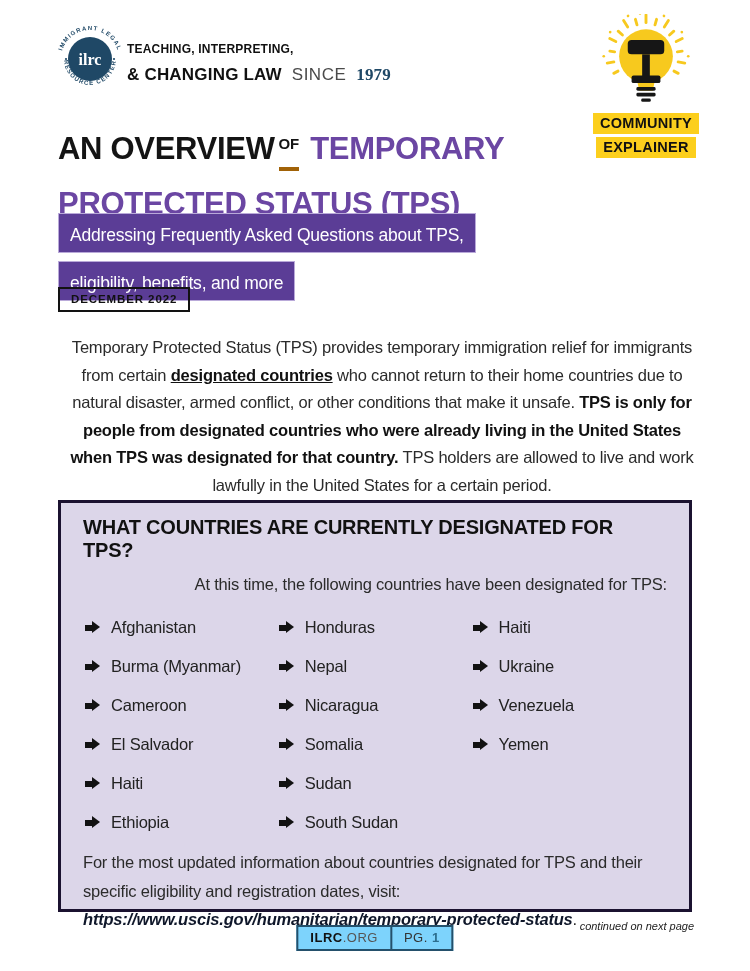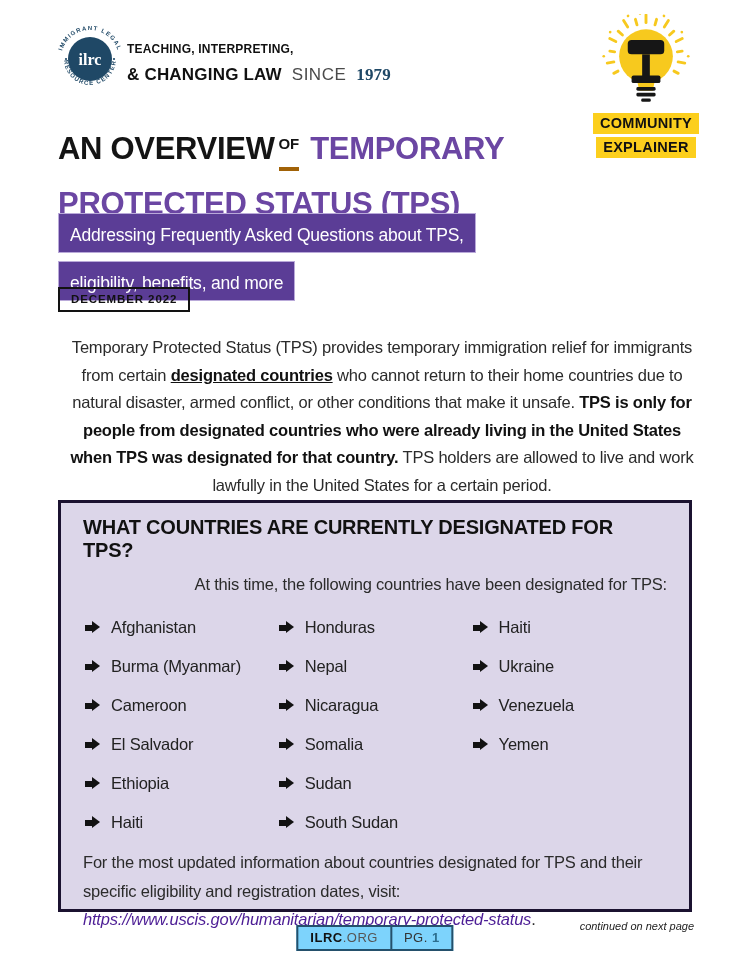--- a/index.html
+++ b/index.html
@@ -67,21 +67,21 @@
   .cbox h2 { margin:0 0 13px 0; font-size:20px; font-weight:800; letter-spacing:-0.2px; color:#111; }
   .cbox .cintro { font-size:16.5px; letter-spacing:-0.2px; color:#2b2b2b; margin-bottom:14px;text-align:right; }
   .clist { display:flex; padding-left:2px; }
   .ccol { width:33.3%; }
   .citem { display:flex; align-items:center; height:39px; font-size:16.5px; letter-spacing:-0.2px; color:#222; }
   .arrow { display:inline-block; position:relative; width:17px; height:13px; margin-right:9px; flex:0 0 17px; }
   .arrow::before { content:''; position:absolute; left:0; top:3.5px; width:7px; height:6px; background:#121212; }
   .arrow::after  { content:''; position:absolute; left:7px; top:0;
                    border-left:8px solid #121212; border-top:6.5px solid transparent; border-bottom:6.5px solid transparent; }
   .cnote { font-size:16.5px; line-height:28.5px; letter-spacing:-0.2px; color:#2b2b2b; margin-top:6px; }
-  .cnote a { font-weight:400; font-style:italic; color:#4c1d95; text-decoration:none; }
+  .cnote a { font-weight:700; font-style:italic; color:#0f172a; text-decoration:none; }
 
   
   .site-box {
     position:absolute; left:50%; transform:translateX(-50%); top:925px;
     display:inline-flex; border:2px solid #24506b; background:#7dd3fc;
   }
   .site-box .cell { padding:3px 12px 4px; font-size:13px; letter-spacing:0.5px; color:#333; }
   .site-box .cell + .cell { border-left:2px solid #24506b; }
   .site-box .bold { font-weight:800; color:#111; }
   .site-box .rest { color:#555; }
@@ -203,25 +203,25 @@
         <div class="citem">
             <span class="arrow"></span>
             <span>Cameroon</span>
           </div>
         <div class="citem">
             <span class="arrow"></span>
             <span>El Salvador</span>
           </div>
         <div class="citem">
             <span class="arrow"></span>
+            <span>Haiti</span>
+          </div>
+        <div class="citem">
+            <span class="arrow"></span>
             <span>Ethiopia</span>
-          </div>
-        <div class="citem">
-            <span class="arrow"></span>
-            <span>Haiti</span>
           </div>
       </div>
       <div class="ccol">
         <div class="citem">
             <span class="arrow"></span>
             <span>Honduras</span>
           </div>
         <div class="citem">
             <span class="arrow"></span>
             <span>Nepal</span>

